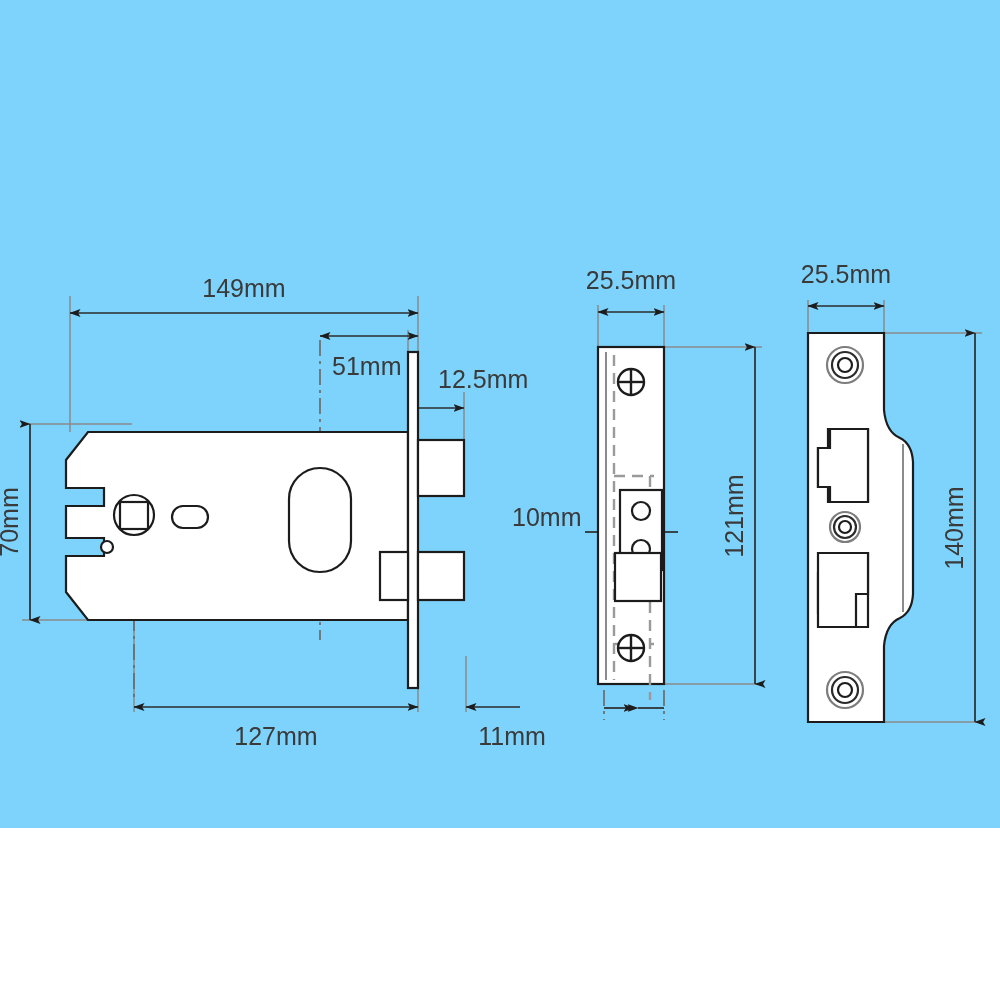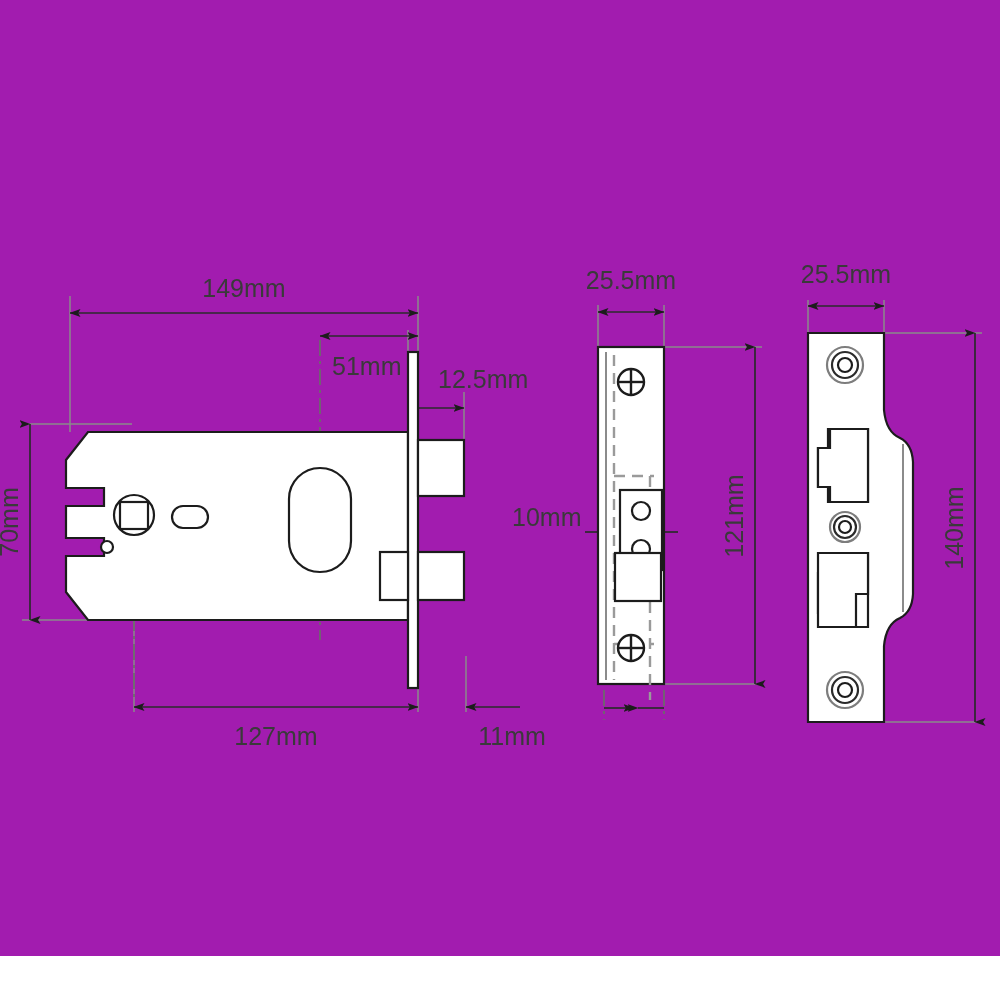--- a/index.html
+++ b/index.html
@@ -10,22 +10,22 @@
   }
   body {
     width: 1000px;
     height: 1000px;
     font-family: "Liberation Sans", sans-serif;
     overflow: hidden;
   }
   #drawing-root {
     position: relative;
     width: 1000px;
-    height: 956px;
-    background: #a21caf;
+    height: 828px;
+    background: #7dd3fc;
   }
   #tech-svg {
     display: block;
     width: 1000px;
     height: 1000px;
   }
   .dim-text {
     font-family: "Liberation Sans", sans-serif;
     font-size: 25px;
     fill: #3a3a3a;

